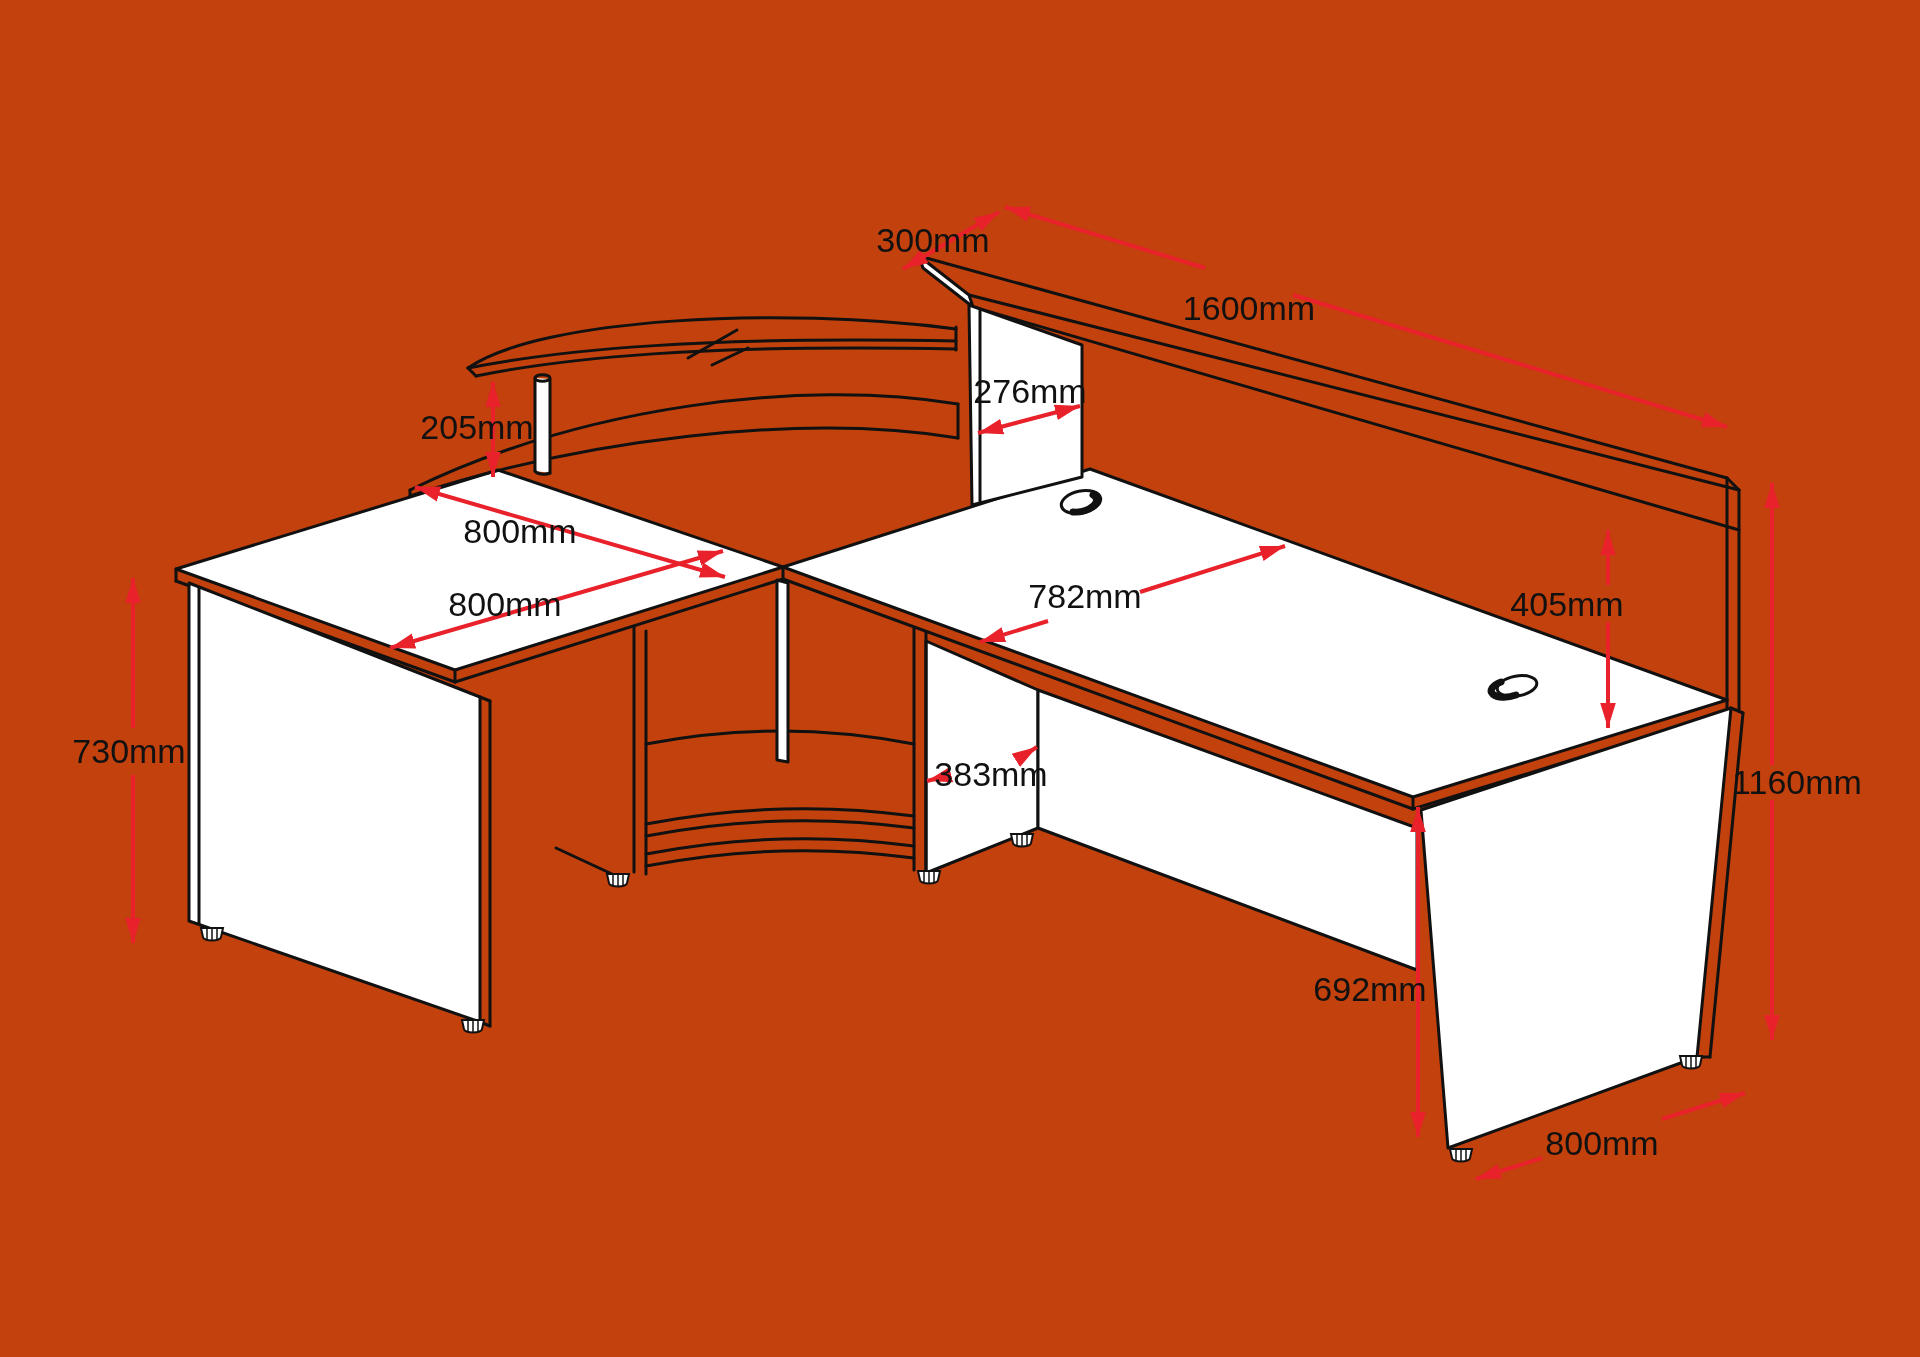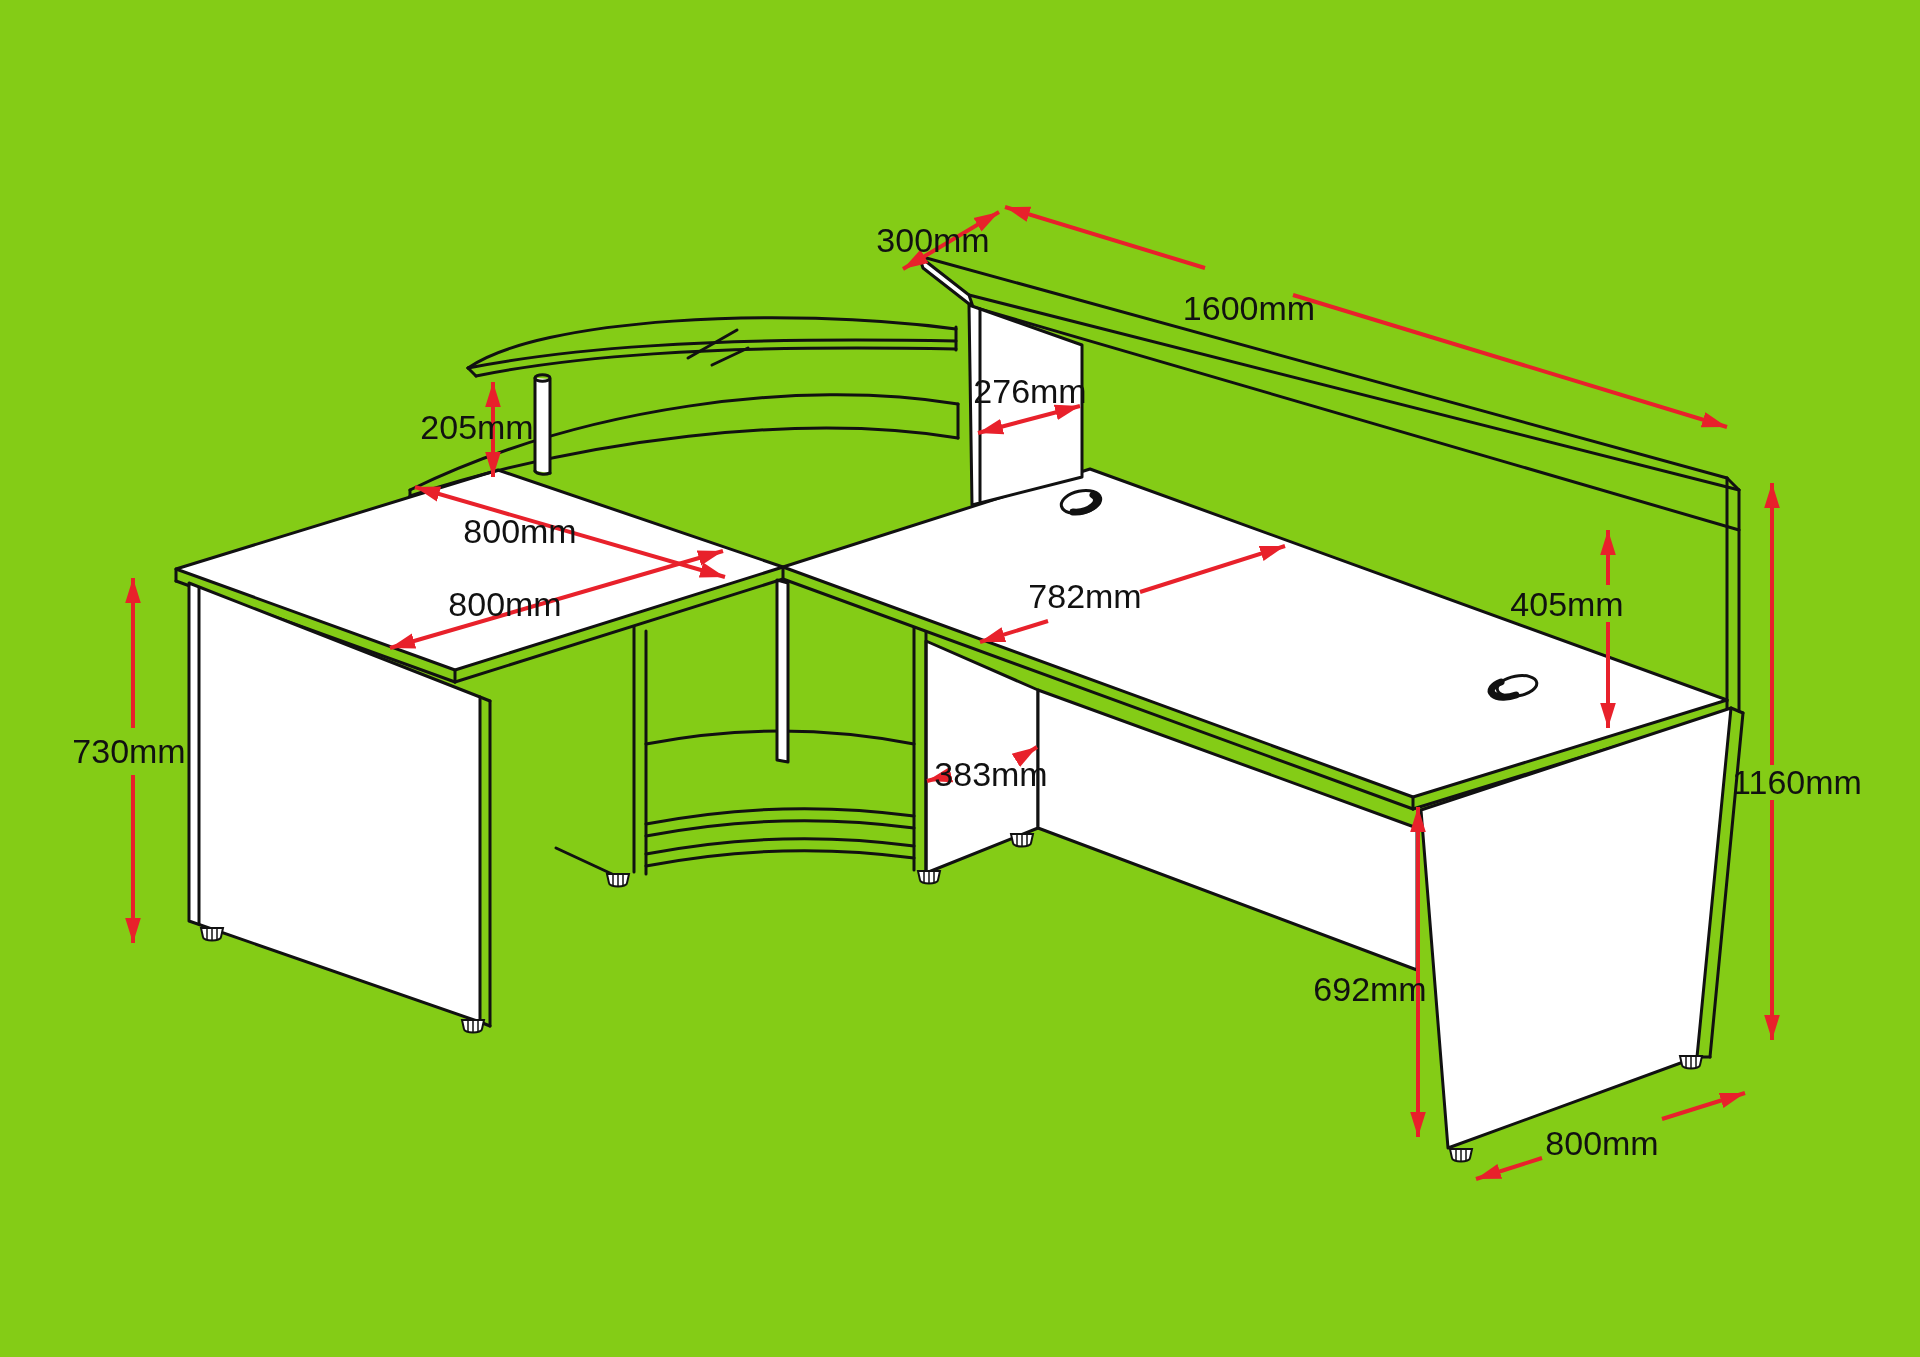--- a/index.html
+++ b/index.html
@@ -1,16 +1,16 @@
 <!DOCTYPE html>
 <html><head>
 <meta charset="utf-8">
 <style>
   html,body{margin:0;padding:0;background:#ffffff;}
-  .stage{width:1920px;height:1357px;position:relative;background:#84cc16;overflow:hidden;}
+  .stage{width:1920px;height:1357px;position:relative;background:#c2410c;overflow:hidden;}
   svg{display:block;}
   text.dim{font-family:"Liberation Sans","DejaVu Sans",sans-serif;font-size:34px;fill:#111;}
   .blk{stroke:#111;stroke-width:3;fill:none;stroke-linecap:round;stroke-linejoin:round;}
   .blkf{stroke:#111;stroke-width:3;fill:#ffffff;stroke-linejoin:round;}
   .red{stroke:#e8212b;stroke-width:4;fill:none;}
 </style>
 </head>
 <body>
 
 <div class="stage">

